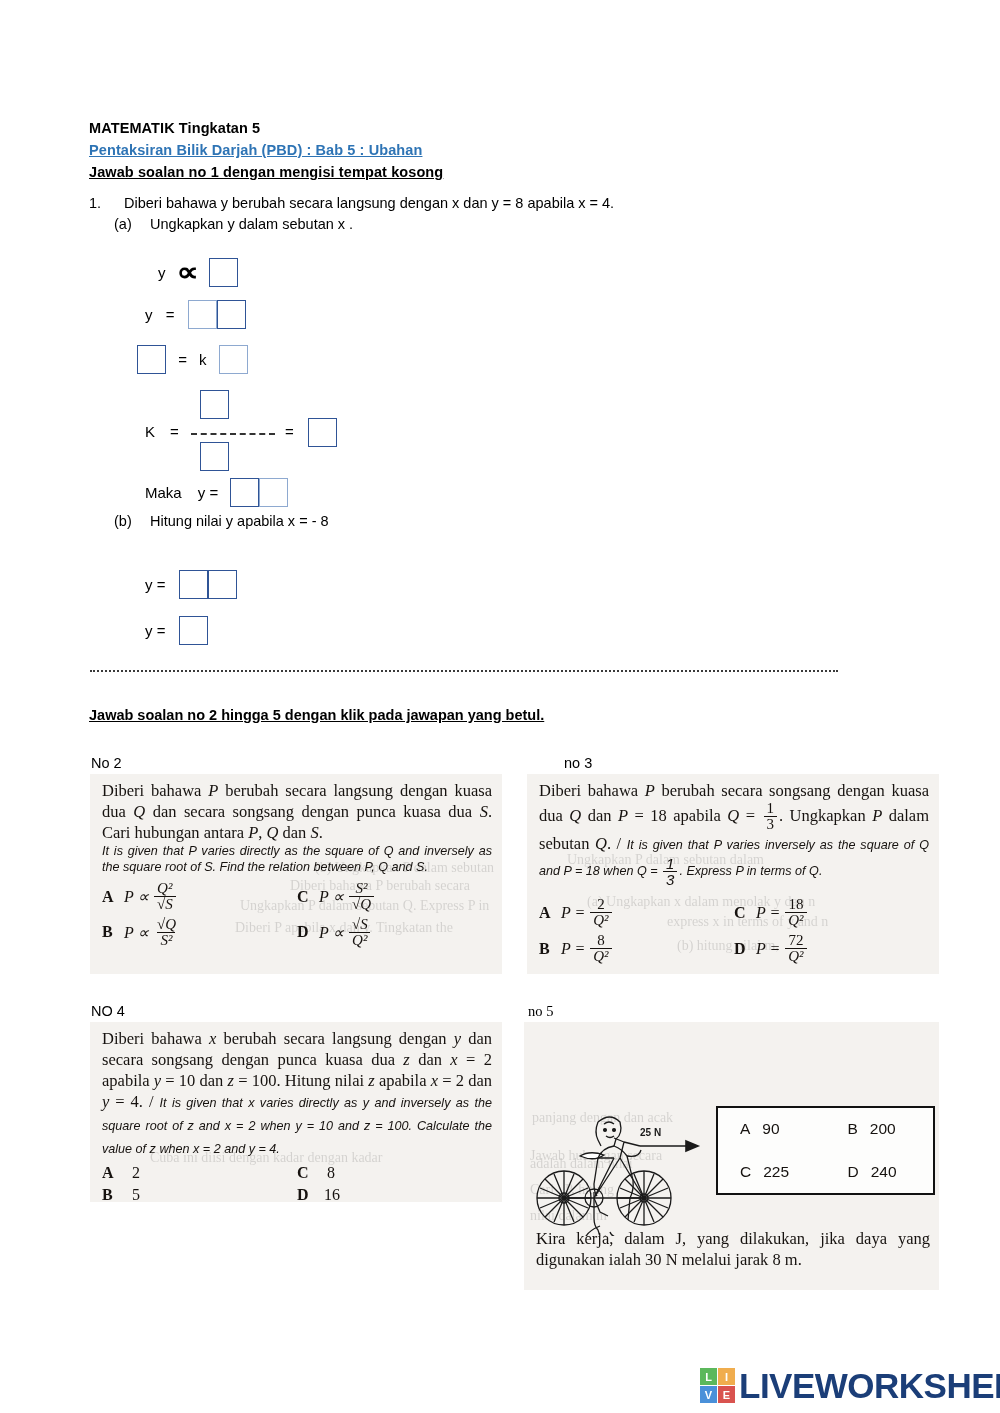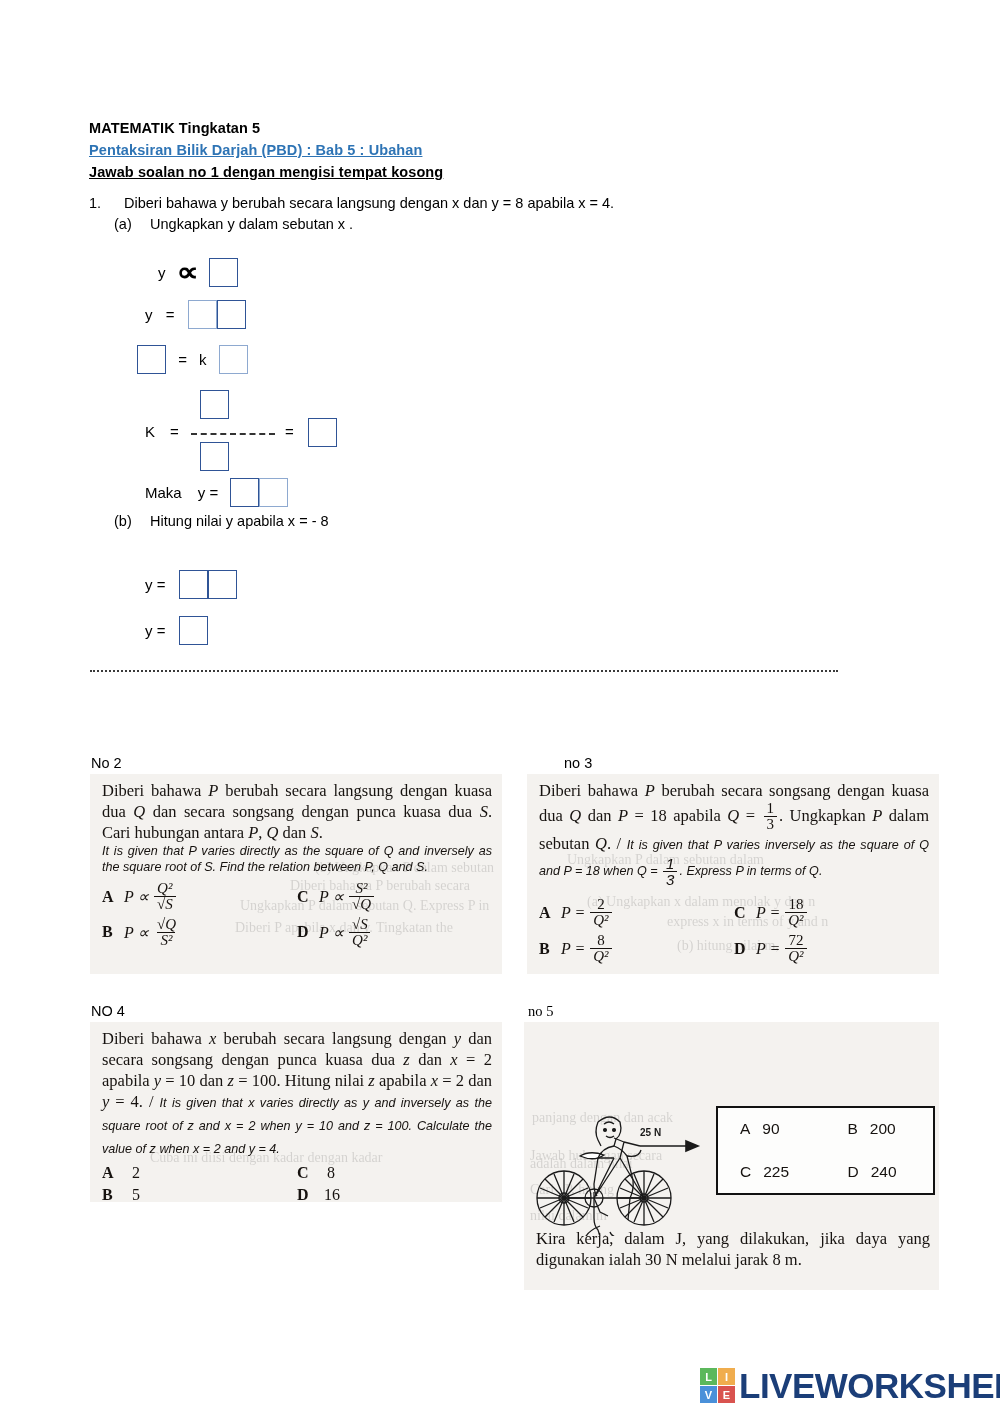--- a/index.html
+++ b/index.html
@@ -174,20 +174,21 @@
   <div class="eqline" style="left:145px;top:570px;">
     <span class="sym">y =</span>
     <span class="box" style="margin-left:9px;"></span><span class="box"></span>
   </div>
   <div class="eqline" style="left:145px;top:616px;">
     <span class="sym">y  =</span>
     <span class="box" style="margin-left:9px;"></span>
   </div>
 
   <div class="dotsep"></div>
+  <div class="instr2">Jawab soalan no 2 hingga 5  dengan klik pada jawapan yang betul.</div>
 
   <div class="qlabel" style="left:91px;top:755px;">No 2</div>
   <div class="qlabel" style="left:528px;top:755px;margin-left:36px;">no 3</div>
   <div class="qlabel" style="left:91px;top:1003px;">NO 4</div>
   <div class="qlabel" style="left:528px;top:1003px;font-family:Liberation Serif, serif;">no 5</div>
 
   <div class="scan" style="left:90px;top:774px;width:412px;height:200px;">
     <div class="bleed" style="left:225px;top:86px;">(b) Ungkapkan P dalam sebutan</div>
     <div class="bleed" style="left:200px;top:104px;">Diberi bahawa P berubah secara</div>
     <div class="bleed" style="left:150px;top:124px;">Ungkapkan P dalam sebutan Q. Express P in</div>

